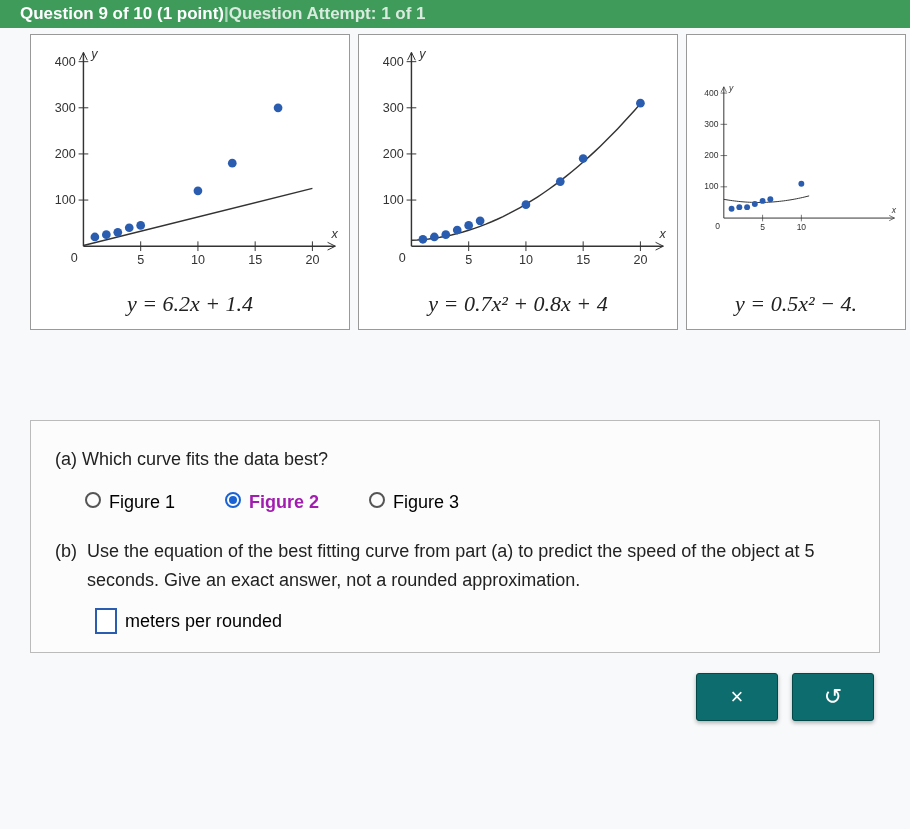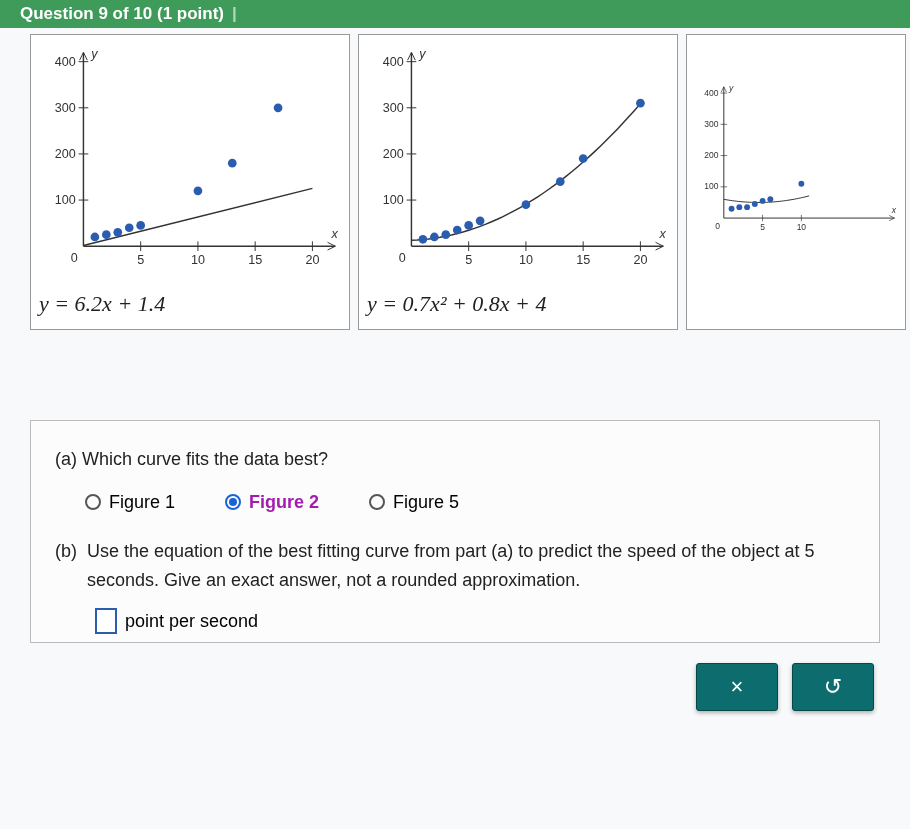--- a/index.html
+++ b/index.html
@@ -10,64 +10,62 @@
       height: 829px;
       overflow: hidden;
     }
     .header {
       background: #3e9b5a;
       color: white;
       padding: 12px 20px;
       font-size: 17px;
       display: flex;
       align-items: center;
-      gap: 8px;
       font-weight: bold;
       height: 28px;
     }
     .header-sep { color: rgba(255,255,255,0.6); }
     .header .attempt { color: rgba(255,255,255,0.8); }
     .charts-row {
       display: flex;
       gap: 8px;
       padding: 6px 30px 0 30px;
       overflow: hidden;
     }
     .chart-box {
       background: white;
       border: 1px solid #999;
       flex: 0 0 320px;
       padding: 4px;
     }
     .chart-box:nth-child(3) { flex: 0 0 220px; }
     .chart-svg { width: 100%; height: 240px; display: block; }
     .chart-eq {
-      text-align: left;
+      text-align: center;
       font-family: 'Times New Roman', serif;
       font-style: italic;
       font-size: 22px;
       padding: 12px 4px 8px;
       color: #222;
     }
     .question-panel {
       margin: 90px 30px 20px 30px;
       border: 1px solid #bbb;
       background: #fcfcfc;
-      padding: 24px 24px 8px 24px;
+      padding: 24px 24px 18px 24px;
     }
     .qa-text { font-size: 18px; color: #222; line-height: 1.6; }
     .options-row {
       display: flex;
       gap: 50px;
       margin: 18px 0 24px 30px;
       font-size: 18px;
     }
     .radio-opt {
       display: flex;
-      align-items: center;
       gap: 8px;
       cursor: pointer;
     }
     .radio-circle {
       width: 16px; height: 16px;
       border: 2px solid #555;
       border-radius: 50%;
       display: flex; align-items: center; justify-content: center;
     }
     .radio-circle.selected { border-color: #1a63d4; }
@@ -105,20 +103,21 @@
       box-shadow: 0 2px 4px rgba(0,0,0,0.3);
     }
     svg text { font-family: Arial, sans-serif; fill: #333; }
   </style>
 </head>
 <body>
 
 <div class="header">
   <span>Question 9 of 10 (1 point)</span>
   <span class="header-sep">|</span>
+  <span class="attempt">Question Attempt: 1 of 1</span>
 </div>
 
 <div class="charts-row">
   <div class="chart-box">
     <svg class="chart-svg" viewBox="0 0 320 240">
         <line x1="50" y1="10" x2="50" y2="210" stroke="#333" stroke-width="1.5"></line>
         <line x1="50" y1="210" x2="310" y2="210" stroke="#333" stroke-width="1.5"></line>
         <path d="M 46 18 L 50 10 L 54 18" stroke="#333" fill="none"></path>
         <path d="M 302 206 L 310 210 L 302 214" stroke="#333" fill="none"></path>
         <line x1="45" y1="162.38095238095238" x2="55" y2="162.38095238095238" stroke="#333"></line>
@@ -214,50 +213,51 @@
         <text x="58" y="16" font-size="13" font-style="italic">y</text>
         <polyline points="50,181.42857142857144 53.25,181.9998511904762 56.5,182.53511904761905 59.75,183.034375 63,183.49761904761905 66.25,183.9248511904762 69.5,184.31607142857143 72.75,184.67127976190477 76,184.9904761904762 79.25,185.2736607142857 82.5,185.52083333333334 85.75,185.73199404761905 89,185.90714285714284 92.25,186.04627976190477 95.5,186.14940476190475 98.75,186.21651785714286 102,186.24761904761905 105.25,186.24270833333333 108.5,186.2017857142857 111.75,186.1248511904762 115,186.01190476190476 118.25,185.86294642857143 121.49999999999999,185.6779761904762 124.75000000000001,185.45699404761905 128,185.2 131.25,184.90699404761904 134.5,184.5779761904762 137.75,184.21294642857143 141,183.81190476190477 144.25,183.3748511904762 147.5,182.90178571428572 150.75,182.39270833333333 154,181.84761904761905 157.25,181.26651785714284 160.5,180.64940476190475 163.75,179.99627976190476 167,179.30714285714285 170.25,178.58199404761905 173.5,177.82083333333333 176.75,177.0236607142857 180,176.1904761904762" stroke="#333" stroke-width="1.5" fill="none"></polyline>
         <circle cx="61.81818181818182" cy="195.71428571428572" r="4.5" fill="#2a5db0"></circle>
         <circle cx="73.63636363636364" cy="193.33333333333334" r="4.5" fill="#2a5db0"></circle>
         <circle cx="85.45454545454545" cy="193.33333333333334" r="4.5" fill="#2a5db0"></circle>
         <circle cx="97.27272727272728" cy="188.57142857142858" r="4.5" fill="#2a5db0"></circle>
         <circle cx="109.0909090909091" cy="183.8095238095238" r="4.5" fill="#2a5db0"></circle>
         <circle cx="120.9090909090909" cy="181.42857142857144" r="4.5" fill="#2a5db0"></circle>
         <circle cx="168.1818181818182" cy="157.61904761904762" r="4.5" fill="#2a5db0"></circle>
       </svg>
+    <div class="chart-eq">y = 0.5x² − 4.</div>
   </div>
 </div>
 
 <div class="question-panel">
   <div class="qa-text">(a) Which curve fits the data best?</div>
   <div class="options-row">
       <div class="radio-opt">
         <div class="radio-circle"></div>
         <span class="radio-label">Figure 1</span>
       </div>
       <div class="radio-opt selected">
         <div class="radio-circle selected">
           <div class="radio-dot"></div>
         </div>
         <span class="radio-label">Figure 2</span>
       </div>
       <div class="radio-opt">
         <div class="radio-circle"></div>
-        <span class="radio-label">Figure 5</span>
+        <span class="radio-label">Figure 3</span>
       </div>
     </div>
   <div class="qa-text part-b">
       <div style="display:flex">
         <div style="flex:0 0 32px">(b) </div>
         <div>Use the equation of the best fitting curve from part (a) to predict the speed of the object at 5 seconds. Give an exact answer, not a rounded approximation.</div>
       </div>
     </div>
   <div class="answer-row">
     <div class="answer-box"></div>
-    <span>point per second</span>
+    <span>meters per rounded</span>
   </div>
 </div>
 
 <div class="btn-row">
   <div class="btn">
     <span>×</span>
   </div>
   <div class="btn">
     <span>↺</span>
   </div>

